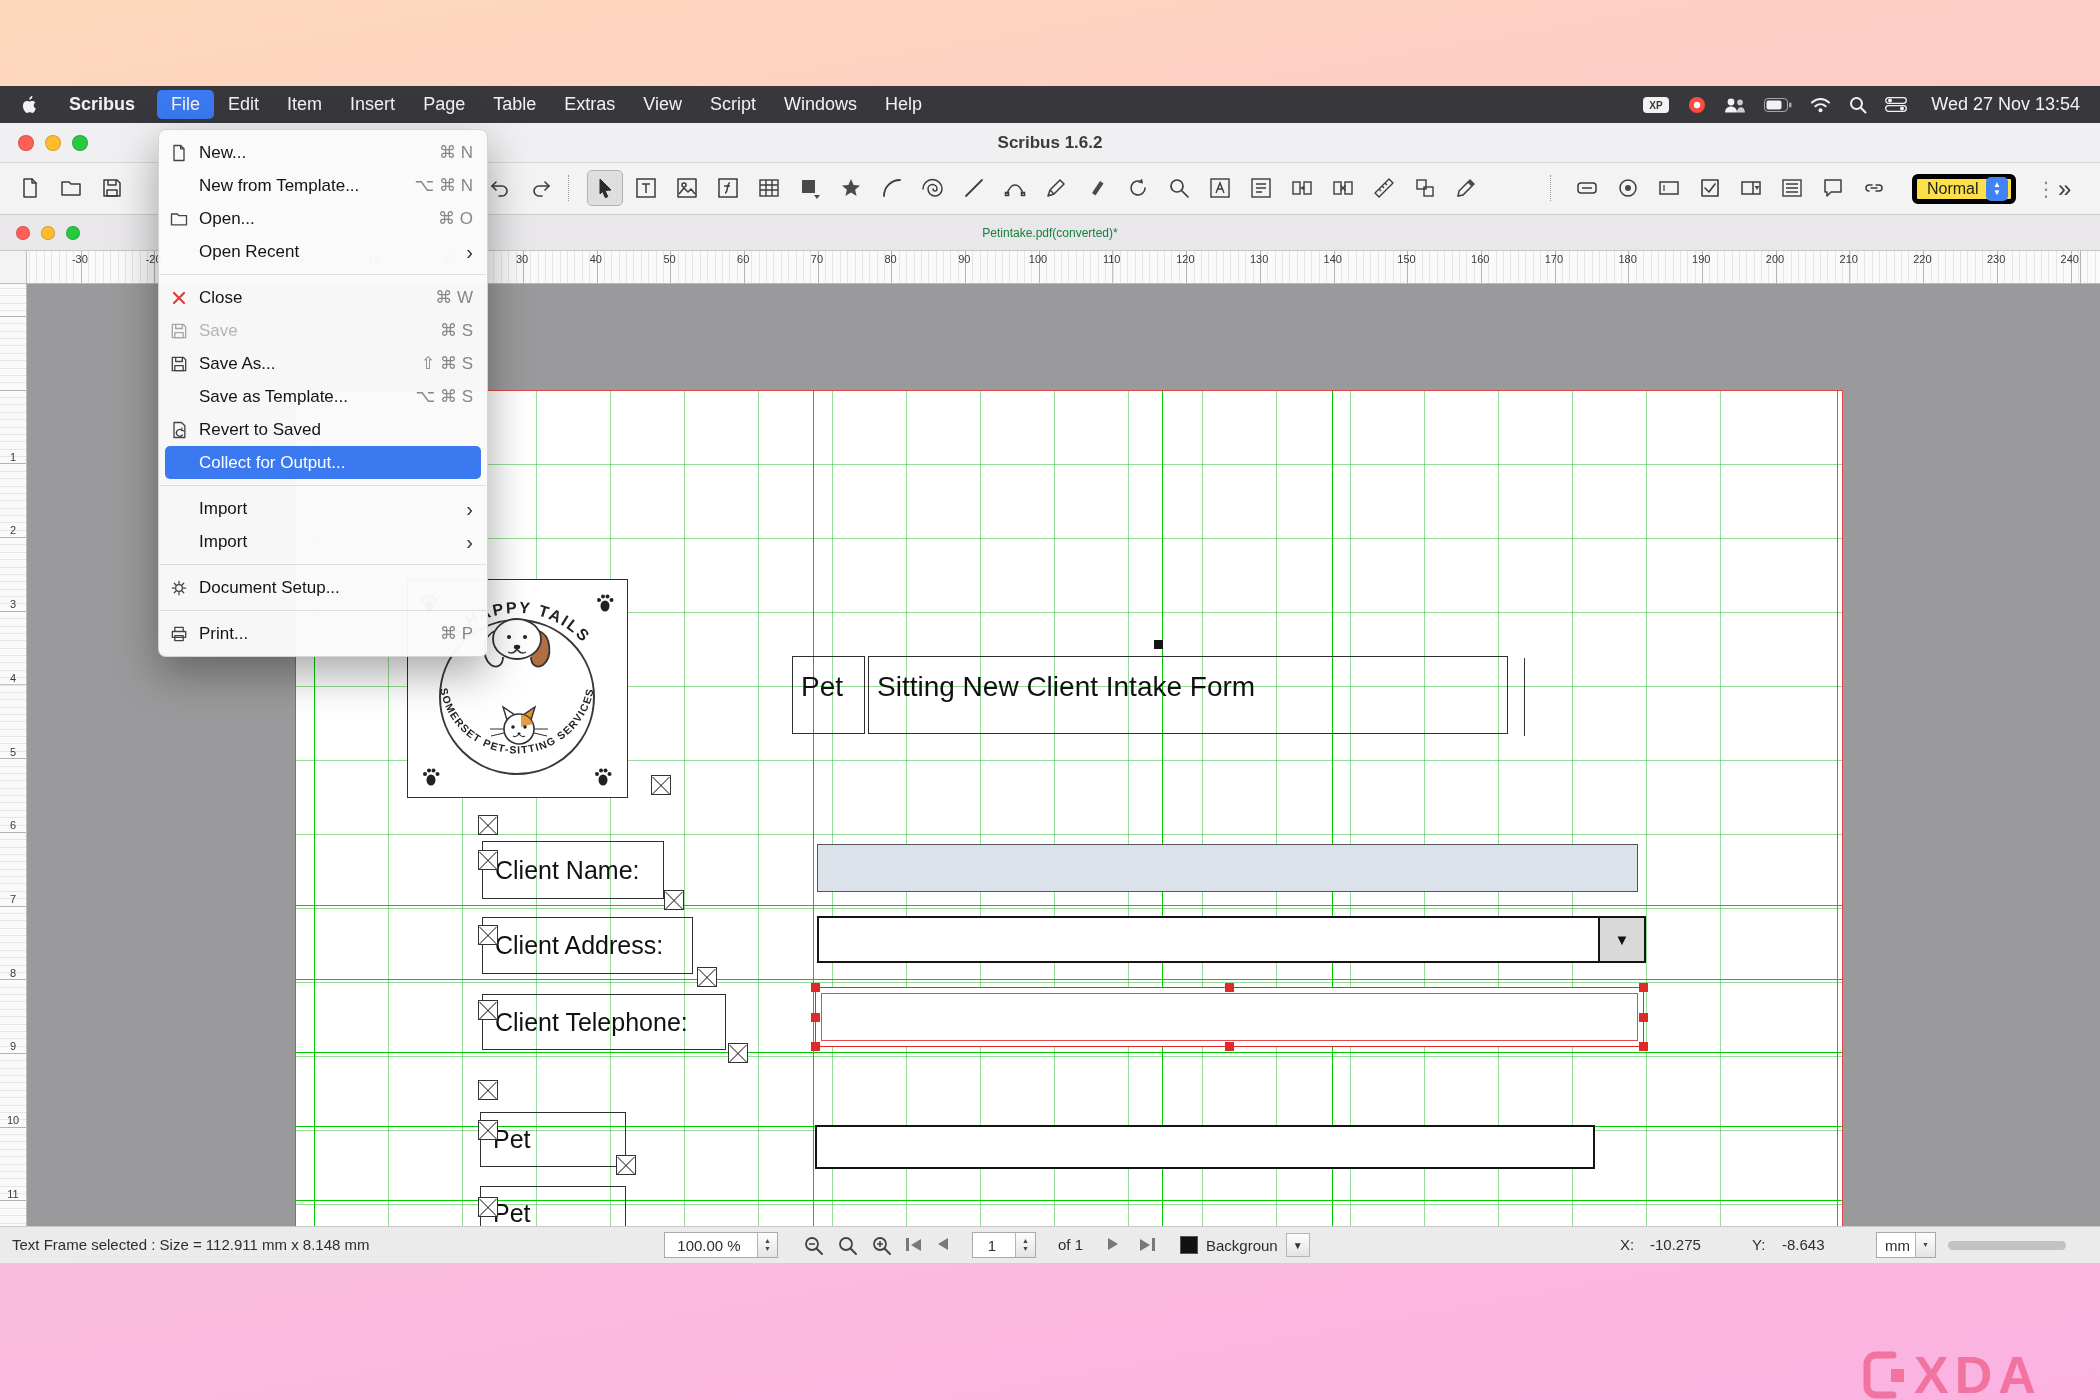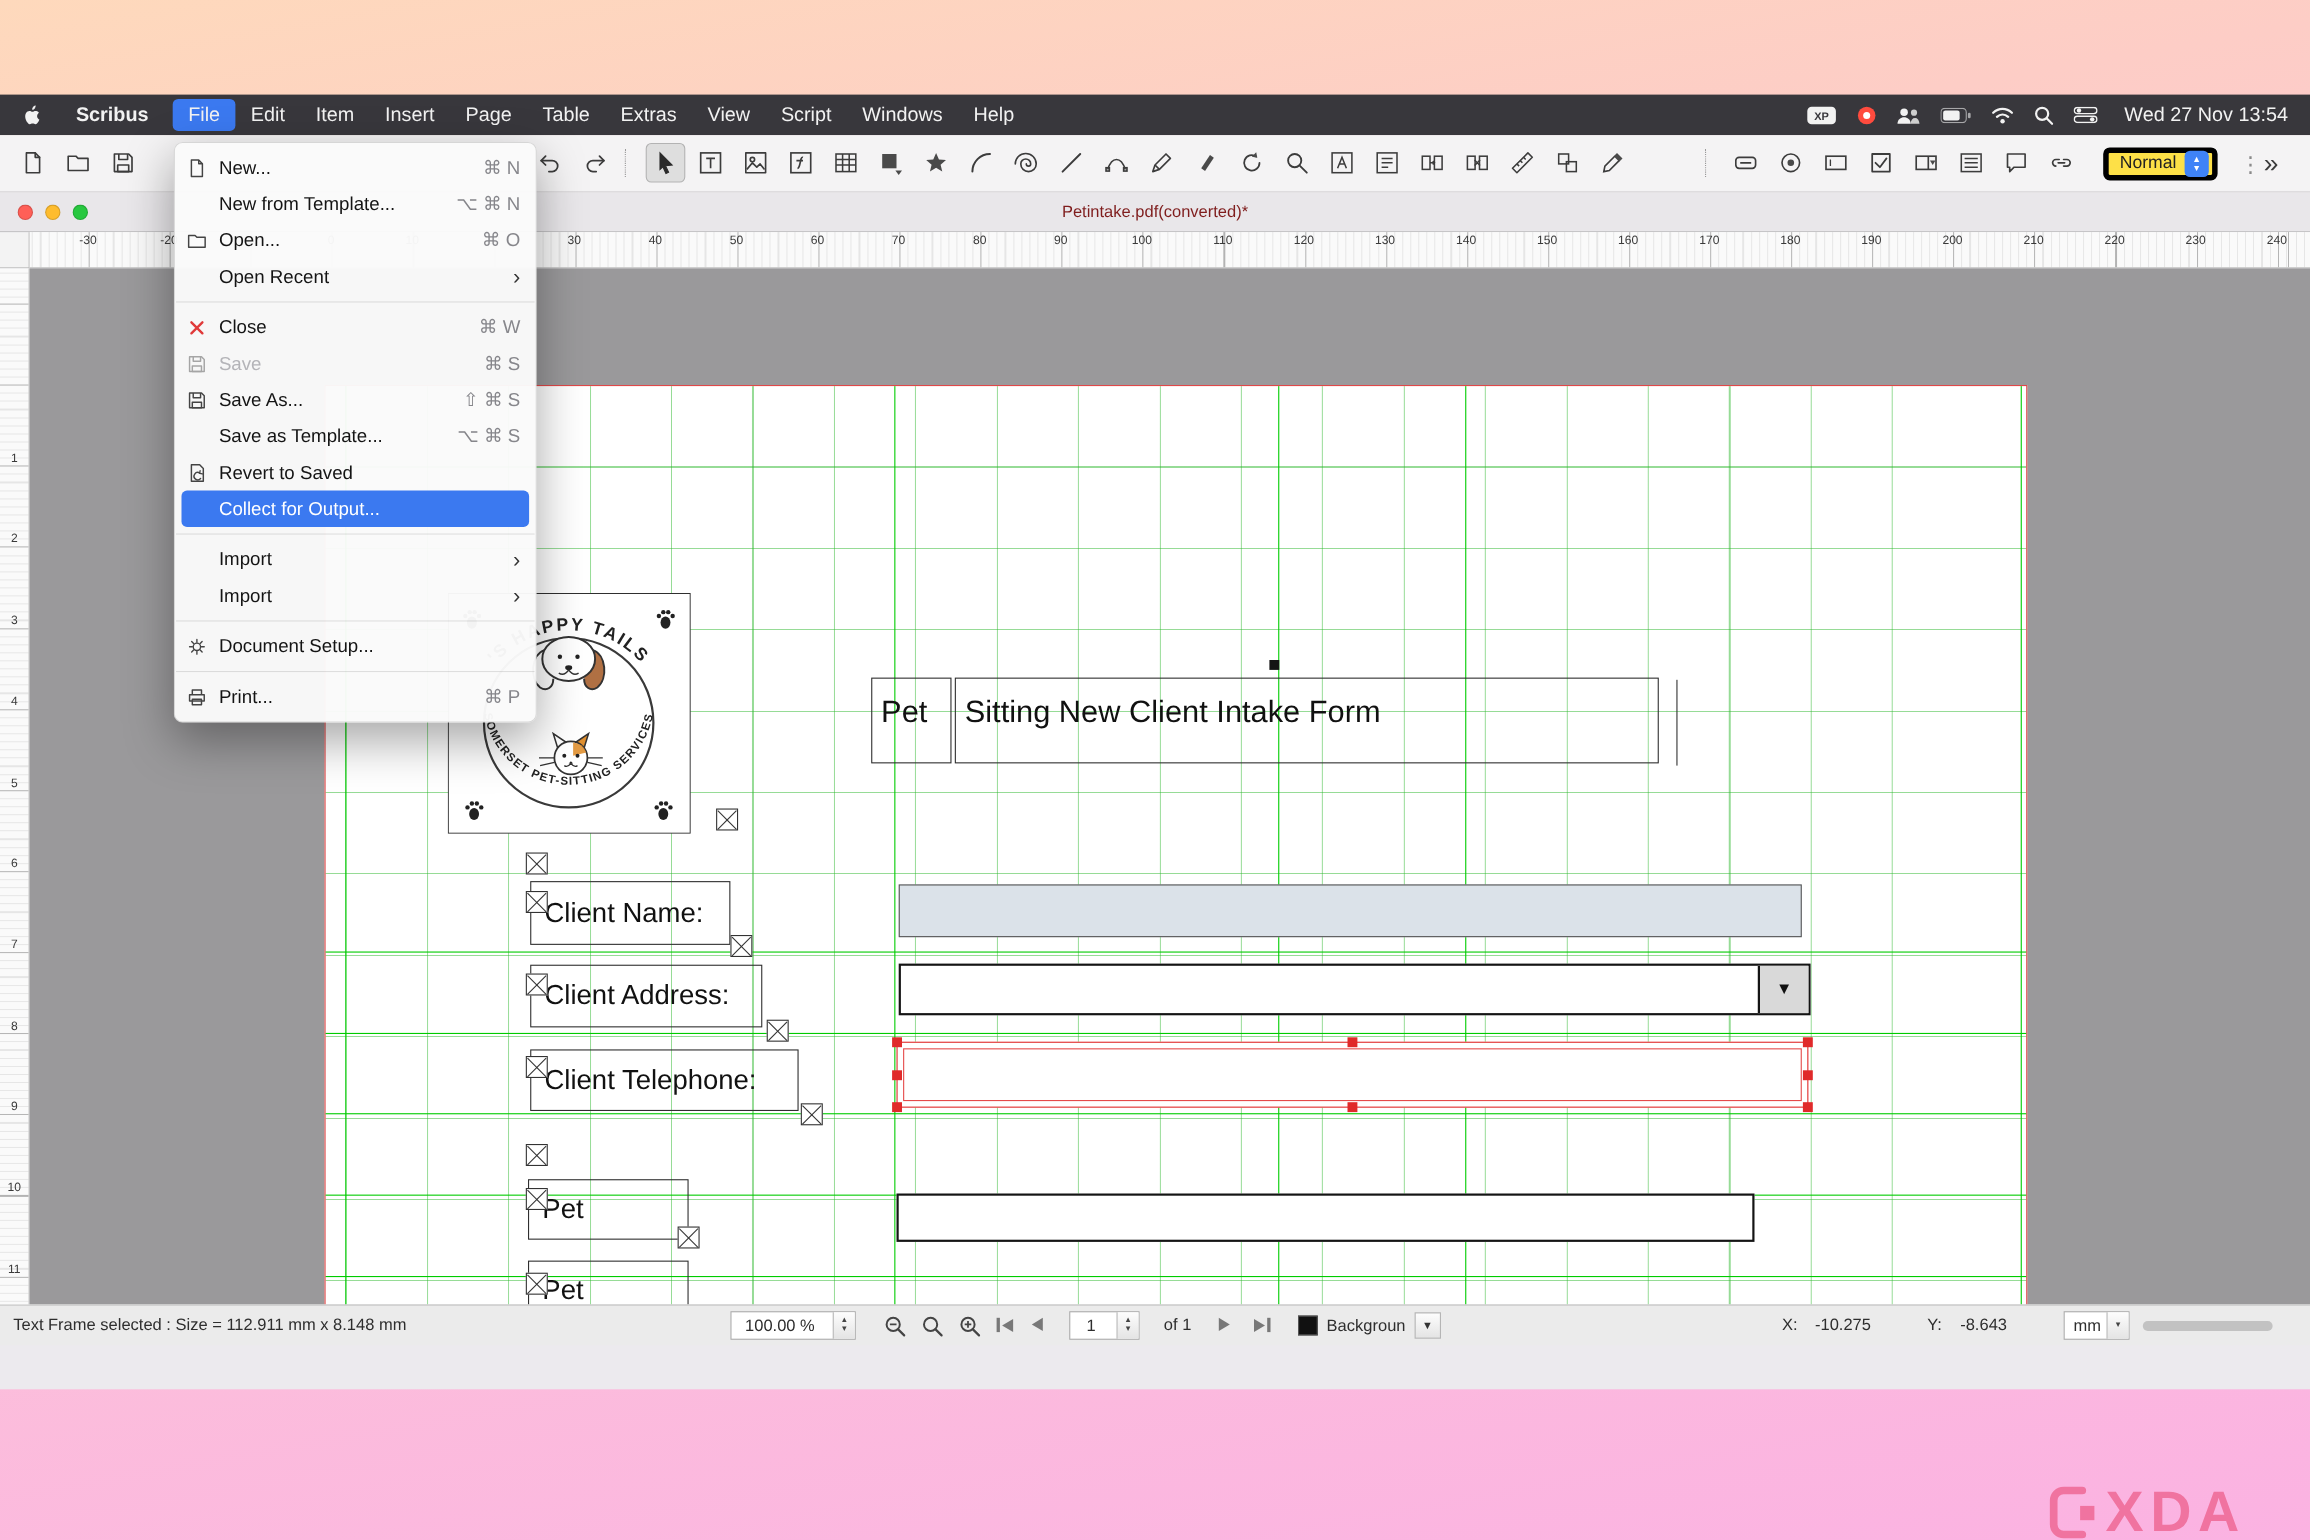--- a/index.html
+++ b/index.html
@@ -34,21 +34,21 @@
   .tb-combo{position:absolute;left:1912px;top:11px;width:104px;height:30px;background:#fde047;border:5px solid #000000;
     border-radius:6px;display:flex;align-items:center;box-sizing:border-box;padding-left:10px;font-size:16px;color:#222;}
   .combo-stepper{margin-left:auto;margin-right:3px;width:22px;height:24px;background:#3f83f7;border-radius:5px;
     display:flex;flex-direction:column;align-items:center;justify-content:center;color:#fff;font-size:8px;line-height:8px;}
   .tb-dots{position:absolute;left:2036px;top:14px;font-size:20px;color:#8a8a8a;}
   .tb-chev{position:absolute;left:2058px;top:12px;font-size:24px;color:#3c3c3c;}
   
   .docbar{height:36px;background:#e9e7ea;border-bottom:1px solid #c6c5c7;box-sizing:border-box;position:relative;}
   .docbar .tl{width:14px;height:14px;}
   .docbar .tl-group{top:11px;left:16px;}
-  .doc-title{position:absolute;inset:0;display:flex;align-items:center;justify-content:center;font-size:15px;color:#7f1d1d;}
+  .doc-title{position:absolute;inset:0;display:flex;align-items:center;justify-content:center;font-size:12px;color:#15803d;}
   
   .ruler-row{height:33px;display:flex;}
   .ruler-corner{width:27px;background:#f3f3f3;border-right:1px solid #bbb;border-bottom:1px solid #bbb;box-sizing:border-box;}
   .h-ruler{flex:1;position:relative;background:#fafafa;border-bottom:1px solid #bbb;box-sizing:border-box;overflow:hidden;
     background-image:repeating-linear-gradient(to right,rgba(0,0,0,.22) 0 1px,transparent 1px 73.7px),
       repeating-linear-gradient(to right,rgba(0,0,0,.08) 0 1px,transparent 1px 7.37px);
     background-position:-20px 0,-20px 0;}
   .hr-num{position:absolute;top:2px;transform:translateX(-50%);font-size:11px;color:#3a3a3a;}
   .main-row{display:flex;height:942px;}
   .v-ruler{width:27px;position:relative;background:#fafafa;border-right:1px solid #bbb;box-sizing:border-box;overflow:hidden;
@@ -365,20 +365,28 @@
             <rect x="0.7" y="8.7" width="20.6" height="5.6" rx="2.8" fill="none" stroke="#f2f2f2" stroke-width="1.3"></rect>
             <circle cx="17" cy="11.5" r="2" fill="#f2f2f2"></circle>
           </svg>
         </span>
       <span class="mb-clock">Wed 27 Nov 13:54</span>
     </span>
   </div>
 
   <div class="window">
 
+    <div class="titlebar">
+      <span class="tl-group">
+        <span class="tl red"></span>
+        <span class="tl yellow"></span>
+        <span class="tl green"></span>
+      </span>
+      <span class="win-title">Scribus 1.6.2</span>
+    </div>
 
     <div class="toolbar">
       <span class="tb-group" style="left:12px">
           <span class="tb-icon">
             <svg viewBox="0 0 24 24" width="24" height="24" aria-hidden="true">
               <use href="#pg"></use>
             </svg>
           </span>
           <span class="tb-icon">
             <svg viewBox="0 0 24 24" width="24" height="24" aria-hidden="true">

